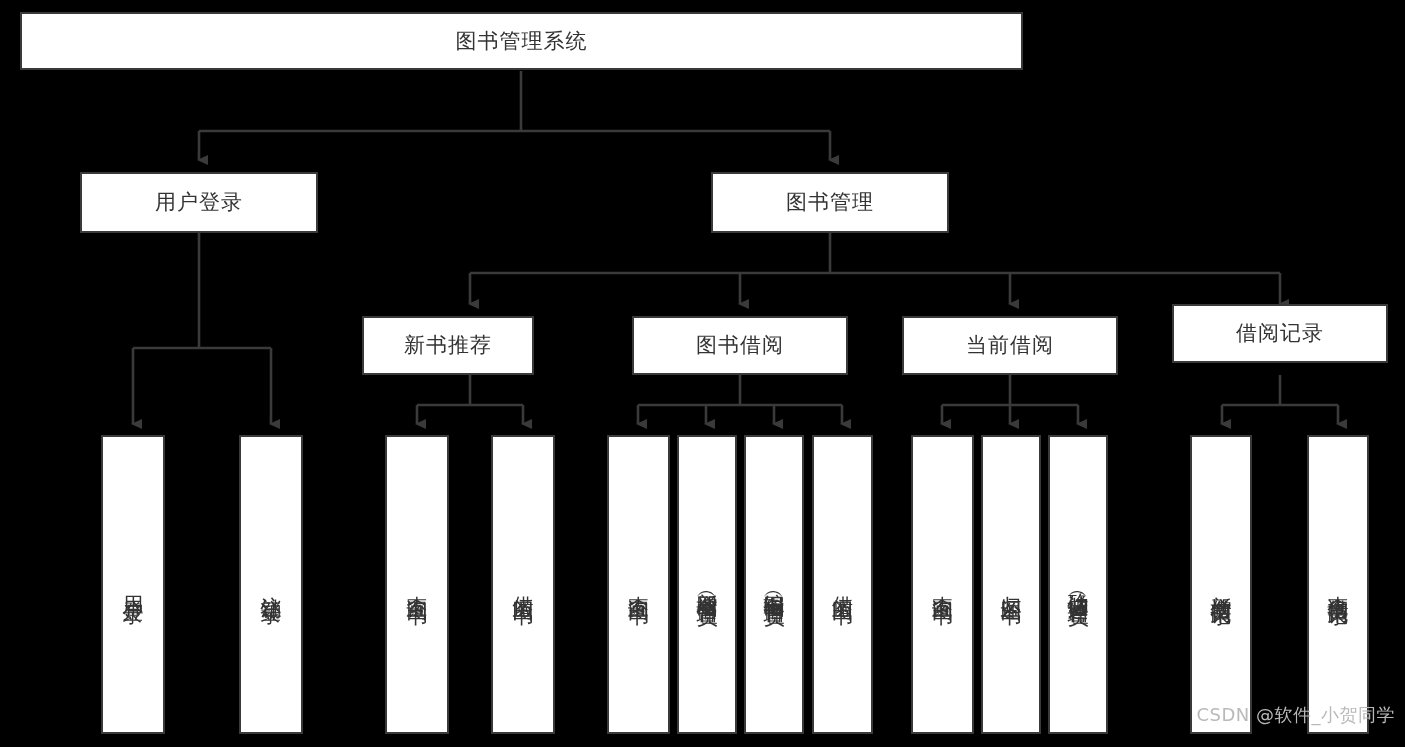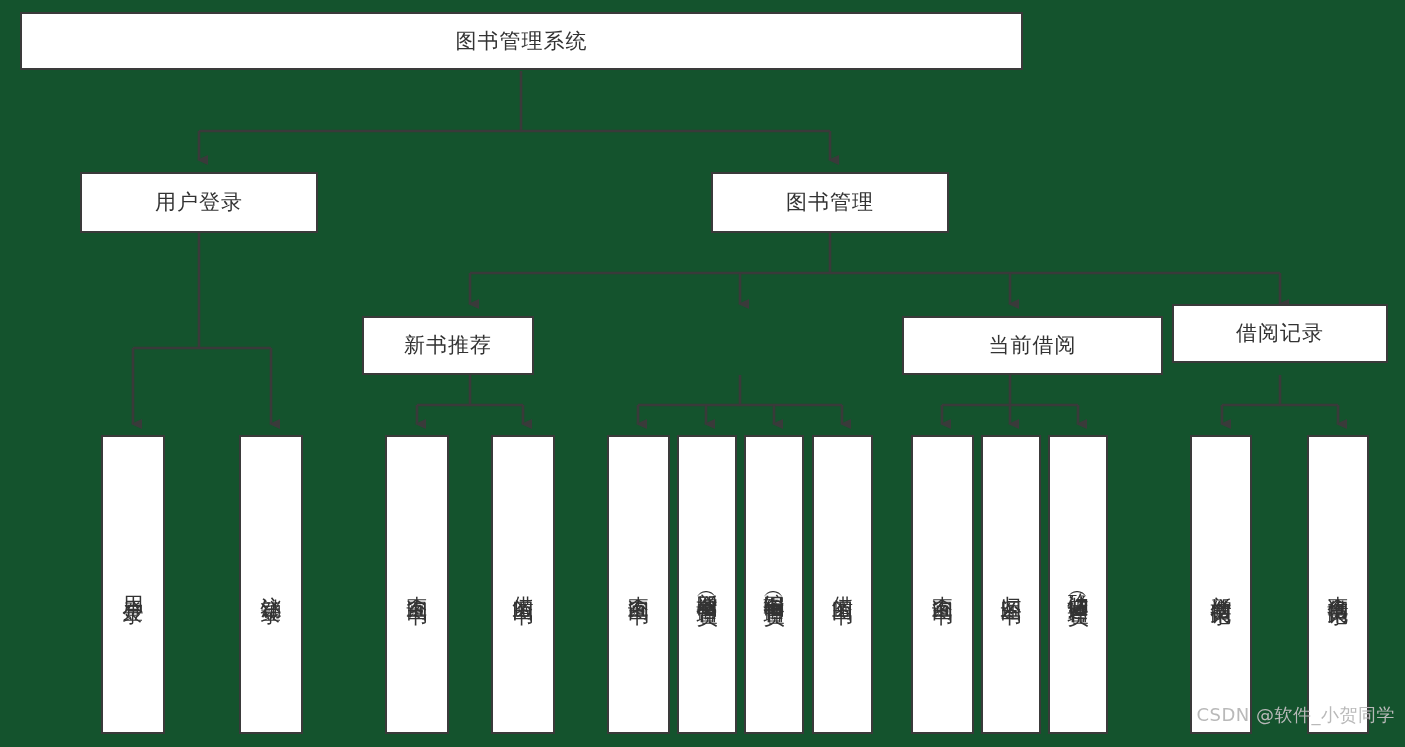--- a/index.html
+++ b/index.html
@@ -5,21 +5,21 @@
 <style>
   html,body{margin:0;padding:0;background:#ffffff;}
   body{
     font-family:"DejaVu Sans","Liberation Sans",sans-serif;
     color:#2b2b2b;
   }
   #canvas{
     position:relative;
     width:1405px;
     height:747px;
-    background:#14532d;
+    background:#000000;
     overflow:hidden;
   }
   #edges{
     position:absolute;
     left:0; top:0;
     width:1405px;
     height:747px;
     pointer-events:none;
   }
   .node{
@@ -136,22 +136,25 @@
   </div>
 
   <div class="node" style="left:711px;top:172px;width:238px;height:61px;">
     <span class="lbl">图书管理</span>
   </div>
 
   <div class="node" style="left:362px;top:316px;width:172px;height:59px;">
     <span class="lbl">新书推荐</span>
   </div>
 
-
-  <div class="node" style="left:902px;top:316px;width:261px;height:59px;">
+  <div class="node" style="left:632px;top:316px;width:216px;height:59px;">
+    <span class="lbl">图书借阅</span>
+  </div>
+
+  <div class="node" style="left:902px;top:316px;width:216px;height:59px;">
     <span class="lbl">当前借阅</span>
   </div>
 
   <div class="node" style="left:1172px;top:304px;width:216px;height:59px;">
     <span class="lbl">借阅记录</span>
   </div>
 
   <div class="leaf" style="left:101px;top:435px;width:64px;height:299px;">
     <span class="lbl">用户登录</span>
   </div>

